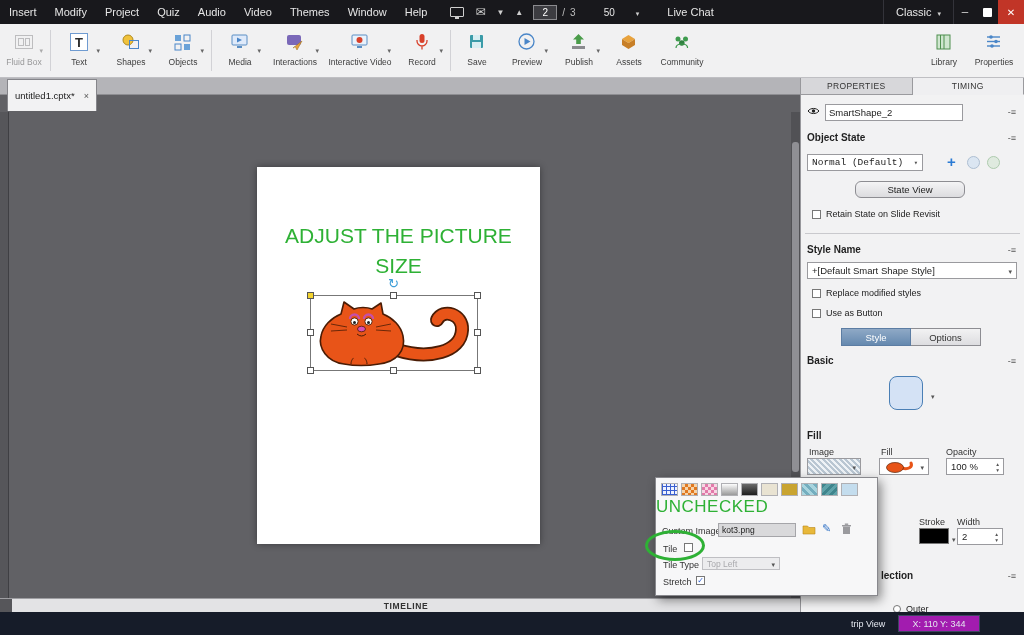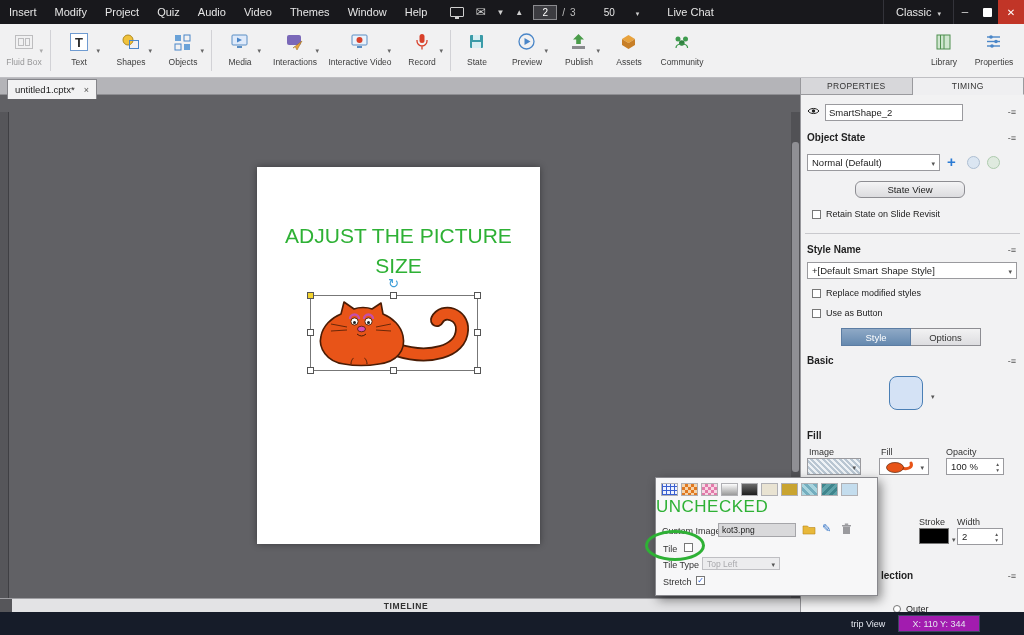--- a/index.html
+++ b/index.html
@@ -43,21 +43,21 @@
   .tb-right{margin-left:auto;display:flex;padding-right:4px;}
   .tb-item.disabled{opacity:.5;}
   .icon22{width:22px;height:22px;display:flex;align-items:center;justify-content:center;}
   .ic-fluid{width:18px;height:14px;border:1px solid #8a8a8e;display:flex;gap:1px;padding:2px;}
   .ic-fluid i{flex:1;border:1px solid #8a8a8e;}
   .ic-text{width:18px;height:18px;border:1px solid #6f9bd1;color:#2b2b2b;font-size:13px;font-weight:bold;display:flex;align-items:center;justify-content:center;background:#fff;}
   .ic-text::before{content:"T";}
 
   
   .tabbar{position:absolute;top:78px;left:0;width:800px;height:17px;background:#b4b4b8;border-bottom:1px solid #8e8e92;z-index:20;}
-  .doc-tab{position:absolute;left:7px;top:1px;height:20px;background:#f2f2f3;border:1px solid #85858a;border-bottom:none;display:flex;align-items:center;gap:9px;padding:0 7px;font-size:9.5px;color:#222;}
+  .doc-tab{position:absolute;left:7px;top:1px;height:32px;background:#f2f2f3;border:1px solid #85858a;border-bottom:none;display:flex;align-items:center;gap:9px;padding:0 7px;font-size:9.5px;color:#222;}
   .doc-tab .close{font-size:9px;color:#555;}
 
   
   .canvas{position:absolute;top:95px;left:0;width:800px;height:503px;background:#616165;z-index:10;margin-top:17px;}
   .filmstrip{position:absolute;left:0;top:0;width:9px;height:100%;background:#56565a;border-right:1px solid #3f3f43;}
   .vscroll{position:absolute;right:0;top:0;width:9px;height:100%;background:#515155;}
   .vscroll .thumb{position:absolute;left:1px;width:7px;top:30px;height:330px;background:#8f8f94;border-radius:3px;}
   .hscroll{position:absolute;left:9px;bottom:0;width:782px;height:9px;background:#515155;}
   .hscroll .thumb{position:absolute;top:1px;height:7px;left:4px;width:640px;background:#8f8f94;border-radius:3px;}
   .slide{position:absolute;left:257px;top:55px;width:283px;height:377px;background:#ffffff;box-shadow:0 0 7px rgba(0,0,0,.4);}
@@ -273,21 +273,21 @@
     </div>
     <div class="tb-sep"></div>
     <div class="tb-item narrow">
       <span class="icon22">
         <svg width="22" height="22">
             <rect x="4" y="4" width="13" height="13" rx="1" fill="#3a9ba8"></rect>
             <rect x="7" y="4" width="7" height="5" fill="#d8eef2"></rect>
             <rect x="6" y="11" width="9" height="6" fill="#d8eef2"></rect>
           </svg>
       </span>
-      <span class="tb-label">State</span>
+      <span class="tb-label">Save</span>
     </div>
     <div class="tb-item">
       <span class="icon22">
         <svg width="22" height="22">
             <circle cx="10.5" cy="10.5" r="7.5" fill="none" stroke="#4a86c8" stroke-width="1.3"></circle>
             <path d="M8.5 7l6 3.5-6 3.5z" fill="#4a86c8"></path>
           </svg>
       </span>
       <span class="tb-caret"></span>
       <span class="tb-label">Preview</span>
@@ -412,21 +412,21 @@
           <path d="M1 5c2.7-3.4 8.3-3.4 11 0-2.7 3.4-8.3 3.4-11 0z" fill="none" stroke="#222"></path>
           <circle cx="6.5" cy="5" r="1.7" fill="#222"></circle>
         </svg>
     </span>
     <input class="txt rp" style="left: 24px; top: 26px; width: 138px; height: 17px;" value="SmartShape_2">
     <span class="rp pmenu" style="right:8px;top:29px;"></span>
 
     <span class="rp rp-head" style="left:6px;top:54px;">Object State</span>
     <span class="rp pmenu" style="right:8px;top:55px;"></span>
 
-    <div class="select rp" style="left:6px;top:76px;width:133px;">
+    <div class="select rp" style="left:6px;top:76px;width:116px;font-family:Liberation Mono, monospace;">
       <span>Normal (Default)</span>
       <span class="caret-dark"></span>
     </div>
     <span class="rp plus" style="left:146px;top:76px;"></span>
     <span class="rp circ" style="left:166px;top:78px;"></span>
     <span class="rp circ g" style="left:186px;top:78px;"></span>
 
     <div class="btn rp" style="left:54px;top:103px;width:110px;height:17px;">State View</div>
 
     <div class="rp cbrow" style="left:11px;top:131px;">

